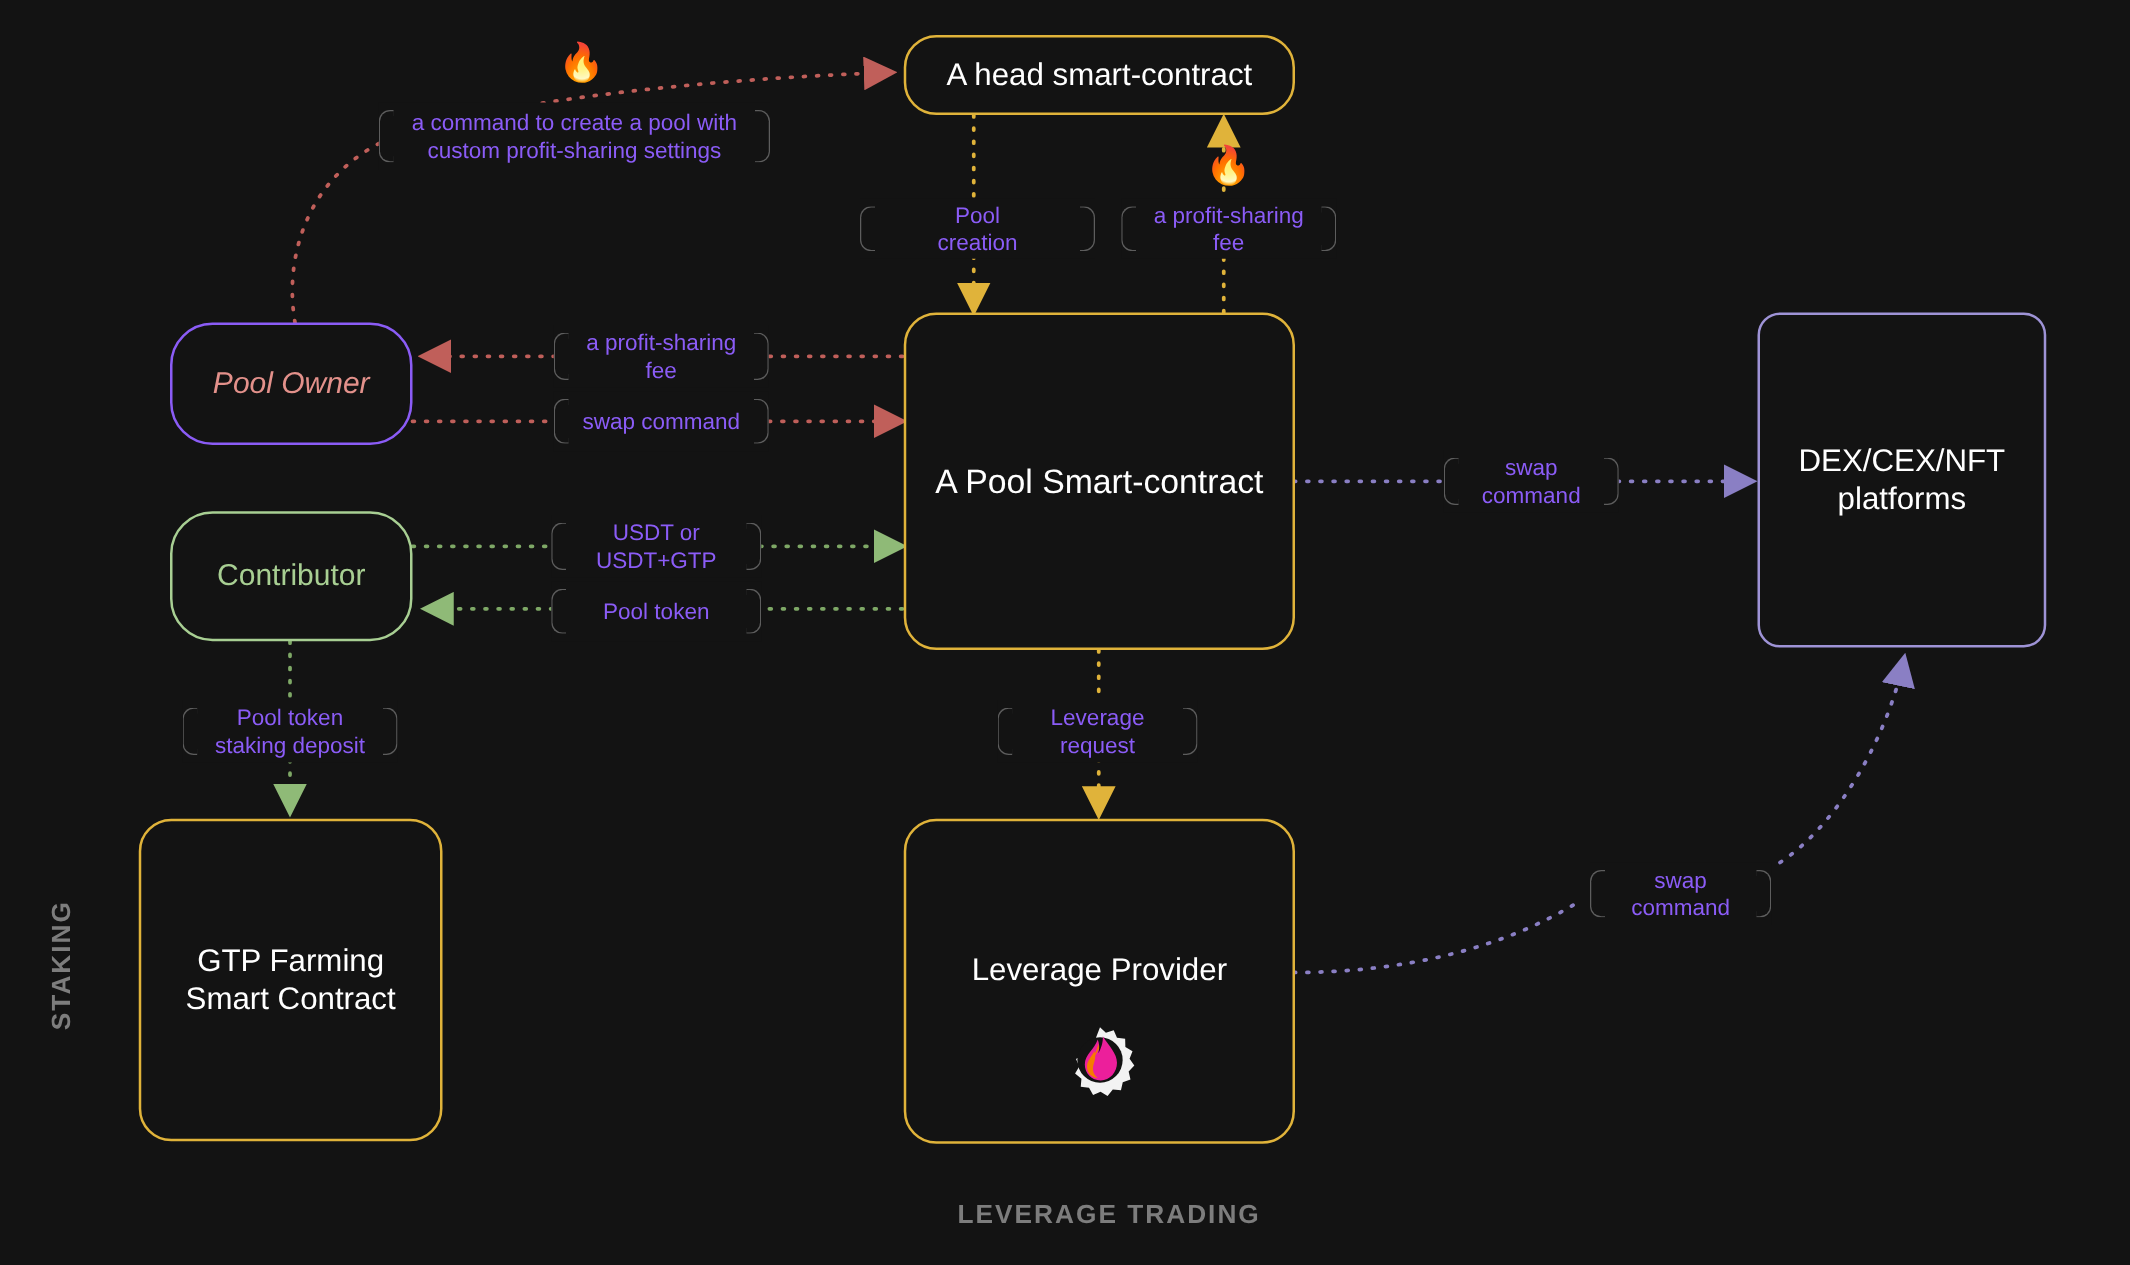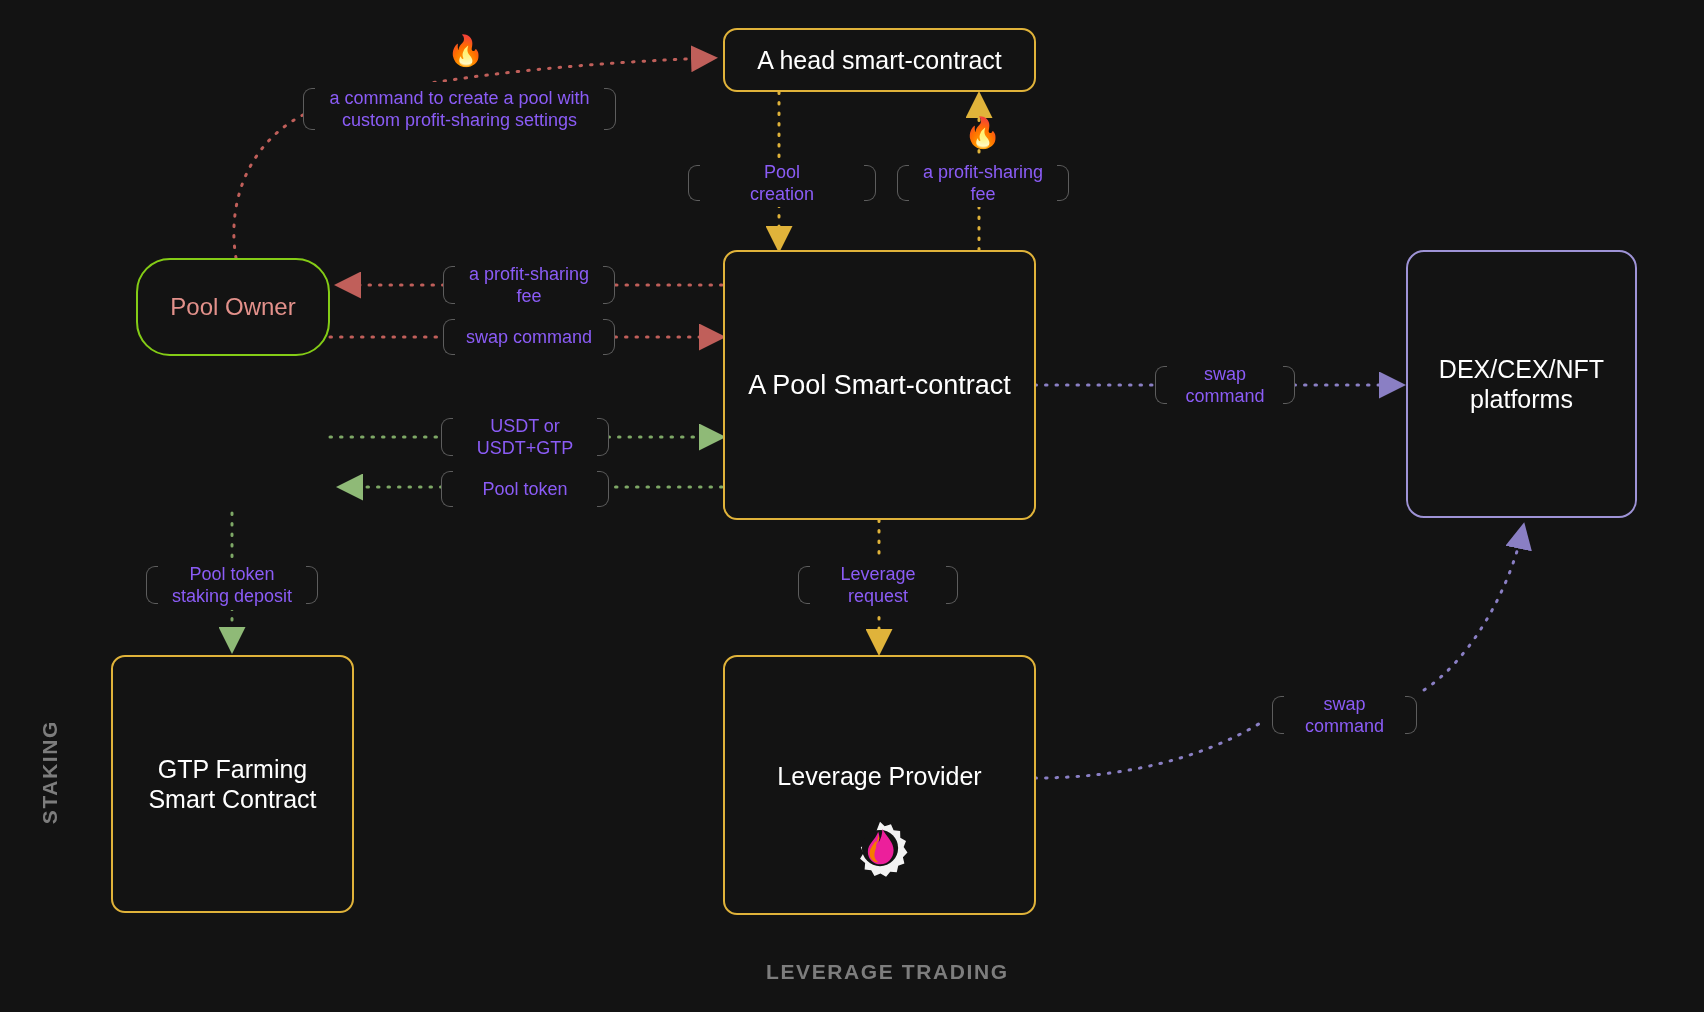--- a/index.html
+++ b/index.html
@@ -33,22 +33,22 @@
     display: flex;
     align-items: center;
     justify-content: center;
     flex-direction: column;
     text-align: center;
     line-height: 1.22;
   }
   .node .node-label { white-space: pre-line; }
 
   
-  .skin-yellow { border: 2px solid #e0b33a; border-radius: 14px; }
-  .skin-salmon { border: 2px solid #84cc16; border-radius: 34px; color: #e3918b; }
+  .skin-yellow { border: 2px solid #e0b33a; border-radius: 26px; }
+  .skin-salmon { border: 2px solid #8b5cf6; border-radius: 34px; color: #e3918b; font-style: italic; }
   .skin-green  { border: 2px solid #a8cf93; border-radius: 34px; color: #a8cf93; }
   .skin-purple { border: 2px solid #9e93d6; border-radius: 18px; }
 
   
   .edge-label {
     position: absolute;
     display: flex;
     align-items: center;
     justify-content: center;
     box-sizing: border-box;
@@ -155,20 +155,23 @@
   </svg>
 
   <div class="node skin-yellow" style="left:723px; top:28px; width:313px; height:64px; font-size:25px;">
     <span class="node-label">A head smart-contract</span>
   </div>
 
   <div class="node skin-salmon" style="left:136px; top:258px; width:194px; height:98px; font-size:24px;">
     <span class="node-label">Pool Owner</span>
   </div>
 
+  <div class="node skin-green" style="left:136px; top:409px; width:194px; height:104px; font-size:24px;">
+    <span class="node-label">Contributor</span>
+  </div>
 
   <div class="node skin-yellow" style="left:723px; top:250px; width:313px; height:270px; font-size:27px;">
     <span class="node-label">A Pool Smart-contract</span>
   </div>
 
   <div class="node skin-yellow" style="left:111px; top:655px; width:243px; height:258px; font-size:25px;">
     <span class="node-label">GTP Farming
 Smart Contract</span>
   </div>
 

